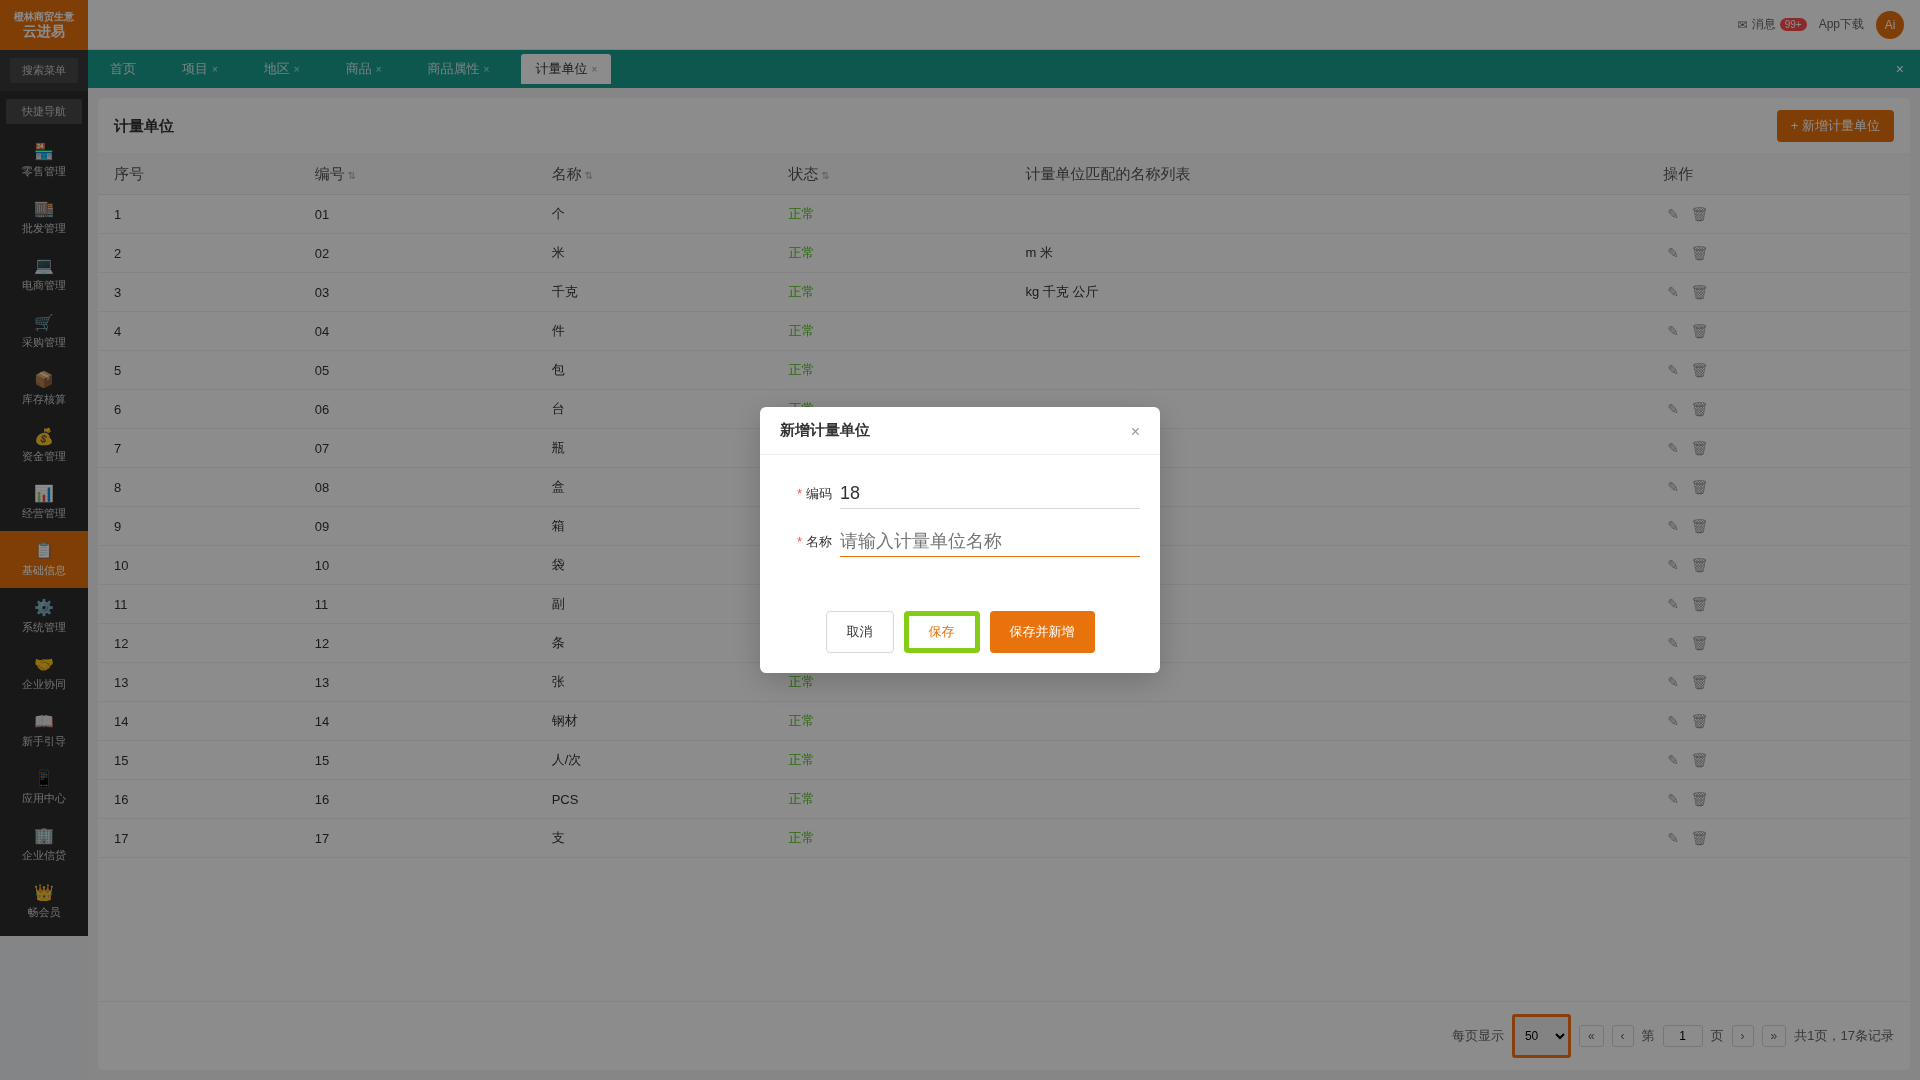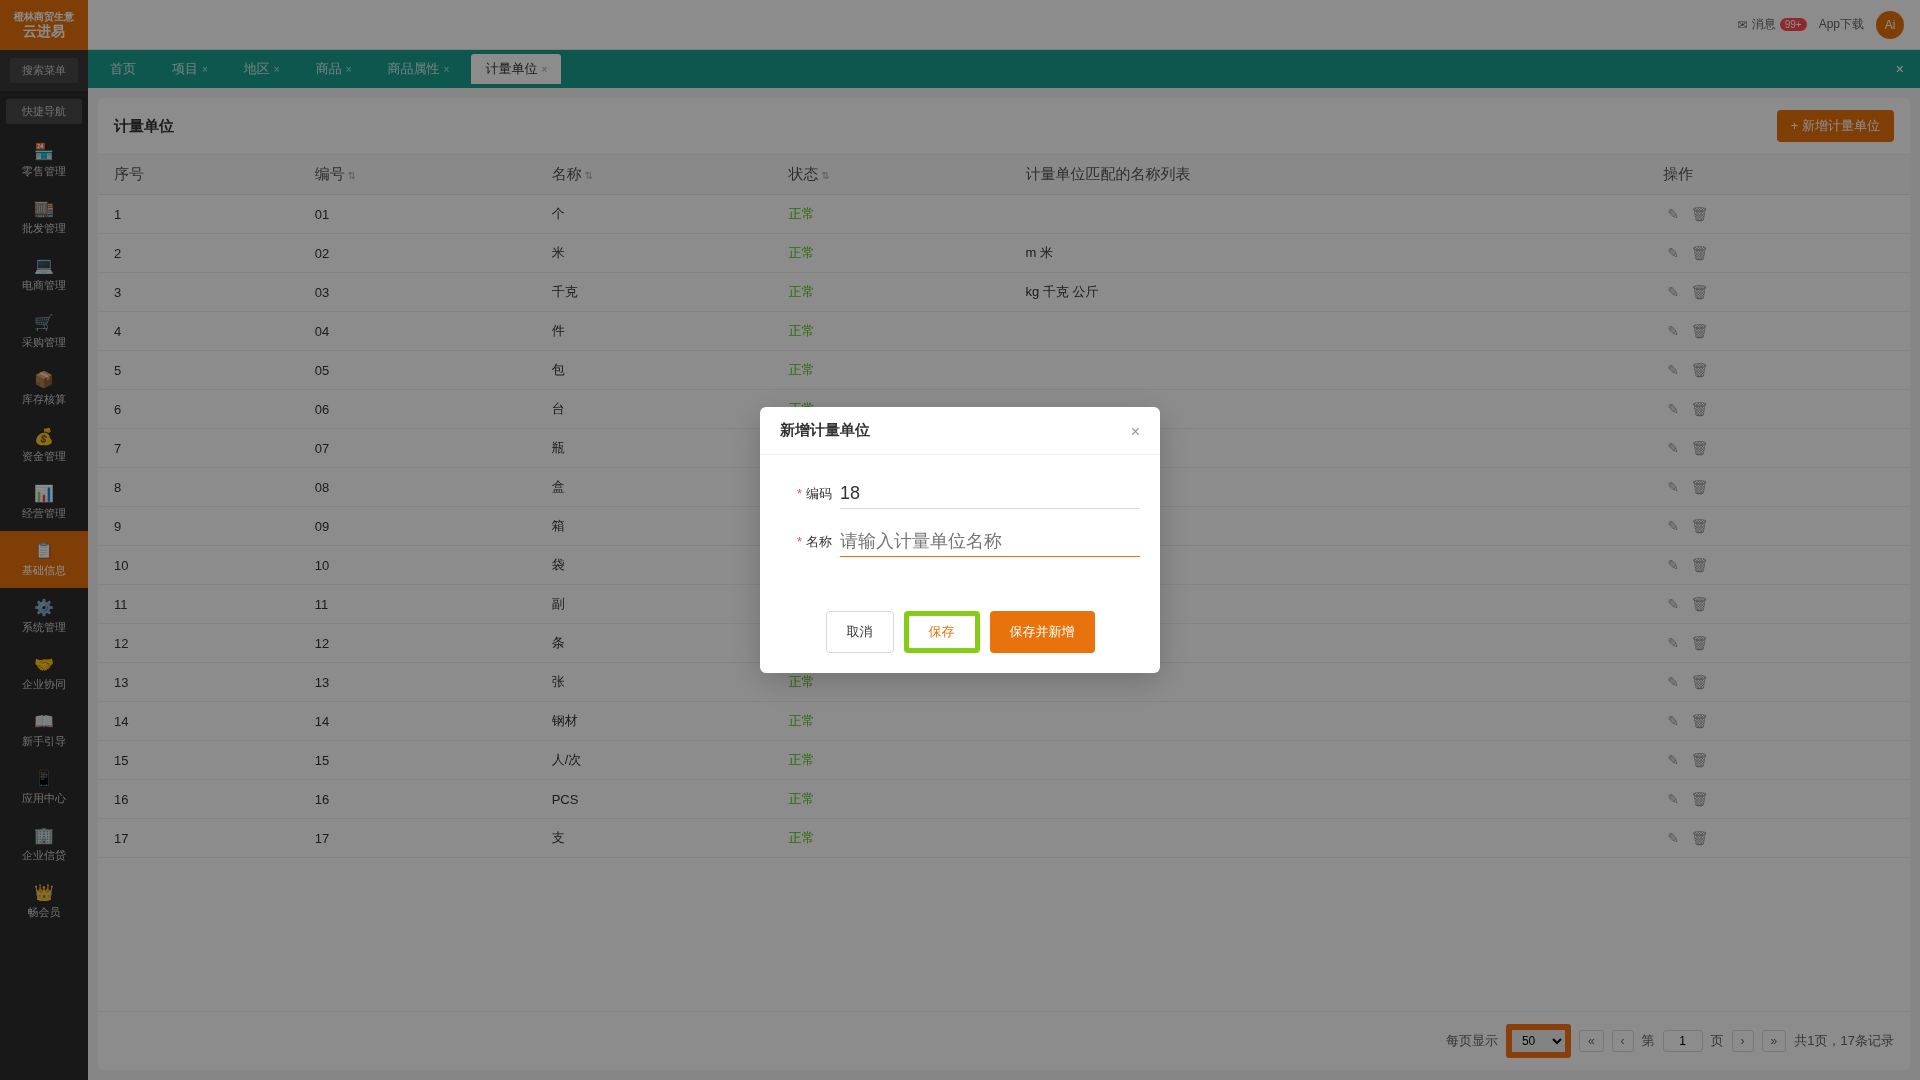--- a/index.html
+++ b/index.html
@@ -1,19 +1,19 @@
 <!DOCTYPE html>
 <html><head>
   <meta charset="utf-8">
   <style>
     * { margin: 0; padding: 0; box-sizing: border-box; }
     body { font-family: 'Microsoft YaHei', Arial, sans-serif; font-size: 13px; background: #f0f2f5; width: 1920px; height: 1080px; overflow: hidden; display: flex; }
 
     
-    .sidebar { width: 88px; background: #2d2d2d; height: 1080px; display: flex; flex-direction: column; flex-shrink: 0; }
+    .sidebar { width: 88px; background: #2d2d2d; height: 936px; display: flex; flex-direction: column; flex-shrink: 0; }
     .sidebar-logo { height: 50px; display: flex; align-items: center; justify-content: center; background: #e8720c; }
     .sidebar-logo-text { color: white; font-size: 14px; font-weight: bold; text-align: center; line-height: 1.2; }
     .sidebar-search { padding: 8px 10px; background: #3a3a3a; }
     .sidebar-search-btn { width: 100%; background: #4a4a4a; border: none; color: #ccc; padding: 5px; font-size: 11px; cursor: pointer; border-radius: 2px; font-family: inherit; }
     .sidebar-nav-btn { padding: 8px 6px; }
     .sidebar-nav-btn button { width: 100%; background: #4a4a4a; border: none; color: #ccc; padding: 5px; font-size: 11px; cursor: pointer; border-radius: 2px; font-family: inherit; }
     .sidebar-item { padding: 10px 8px; color: #ccc; cursor: pointer; text-align: center; font-size: 12px; display: flex; flex-direction: column; align-items: center; gap: 3px; }
     .sidebar-item.active { background: #e8720c; color: white; }
     .sidebar-item-icon { font-size: 16px; }
     .sidebar-item-label { font-size: 11px; }
@@ -24,21 +24,21 @@
     
     .topbar { height: 50px; background: #fff; display: flex; align-items: center; justify-content: space-between; padding: 0 16px; border-bottom: 1px solid #e8e8e8; flex-shrink: 0; }
     .topbar-left { display: flex; align-items: center; gap: 8px; }
     .topbar-right { display: flex; align-items: center; gap: 12px; }
     .topbar-msg { display: flex; align-items: center; gap: 4px; font-size: 12px; color: #666; }
     .topbar-badge { background: #ff4d4f; color: white; border-radius: 10px; padding: 1px 5px; font-size: 10px; }
     .topbar-app { font-size: 12px; color: #666; cursor: pointer; }
     .topbar-avatar { width: 28px; height: 28px; background: #e8720c; border-radius: 50%; display: flex; align-items: center; justify-content: center; color: white; font-size: 12px; }
 
     
-    .tabs { height: 38px; background: #1a9e8f; display: flex; align-items: center; padding: 0 8px; gap: 8px; flex-shrink: 0; }
+    .tabs { height: 38px; background: #1a9e8f; display: flex; align-items: center; padding: 0 8px; gap: 18px; flex-shrink: 0; }
     .tab { padding: 6px 14px; background: #1a9e8f; color: rgba(255,255,255,0.8); cursor: pointer; display: flex; align-items: center; gap: 4px; font-size: 13px; border-radius: 3px 3px 0 0; }
     .tab.active { background: white; color: #333; }
     .tab-close { font-size: 10px; color: rgba(255,255,255,0.7); cursor: pointer; }
     .tab.active .tab-close { color: #999; }
     .tabs-close-all { margin-left: auto; color: white; cursor: pointer; font-size: 14px; padding: 4px 8px; }
 
     
     .content { flex: 1; background: #f5f5f5; overflow: hidden; display: flex; flex-direction: column; }
     .content-inner { flex: 1; background: white; margin: 10px; border-radius: 4px; display: flex; flex-direction: column; overflow: hidden; }
 
@@ -52,21 +52,21 @@
     table { width: 100%; border-collapse: collapse; }
     thead tr { background: #fafafa; border-bottom: 1px solid #e8e8e8; }
     thead th { padding: 10px 16px; text-align: left; font-weight: 500; color: #555; font-size: 15px; border-bottom: 1px solid #e8e8e8; white-space: nowrap; }
     tbody tr { border-bottom: 1px solid #f0f0f0; }
     tbody td { padding: 9px 16px; color: #333; font-size: 13px; }
     .status-normal { color: #52c41a; }
     .action-btn { background: none; border: none; cursor: pointer; color: #999; font-size: 14px; padding: 2px 4px; }
 
     
     .pagination { padding: 12px 16px; display: flex; align-items: center; justify-content: flex-end; gap: 8px; border-top: 1px solid #f0f0f0; font-size: 13px; color: #666; }
-    .pagination select { border: 6px solid #f97316; padding: 3px 6px; border-radius: 3px; font-size: 12px; }
+    .pagination select { border: 3px solid #f97316; padding: 11px 6px; border-radius: 3px; font-size: 12px; }
     .pagination-btn { border: 1px solid #d9d9d9; background: white; padding: 3px 8px; cursor: pointer; border-radius: 3px; font-size: 12px; color: #666; }
     .pagination-input { border: 1px solid #d9d9d9; width: 40px; text-align: center; padding: 3px 4px; border-radius: 3px; font-size: 12px; }
 
     
     .overlay { position: fixed; top: 0; left: 0; width: 1920px; height: 1080px; background: rgba(0,0,0,0.45); z-index: 100; display: flex; align-items: center; justify-content: center; }
 
     
     .modal { background: white; border-radius: 6px; width: 400px; padding: 0; box-shadow: 0 8px 32px rgba(0,0,0,0.2); }
     .modal-header { padding: 14px 20px; border-bottom: 1px solid #f0f0f0; display: flex; justify-content: space-between; align-items: flex-end; }
     .modal-title { font-size: 15px; font-weight: 600; color: #333; }

